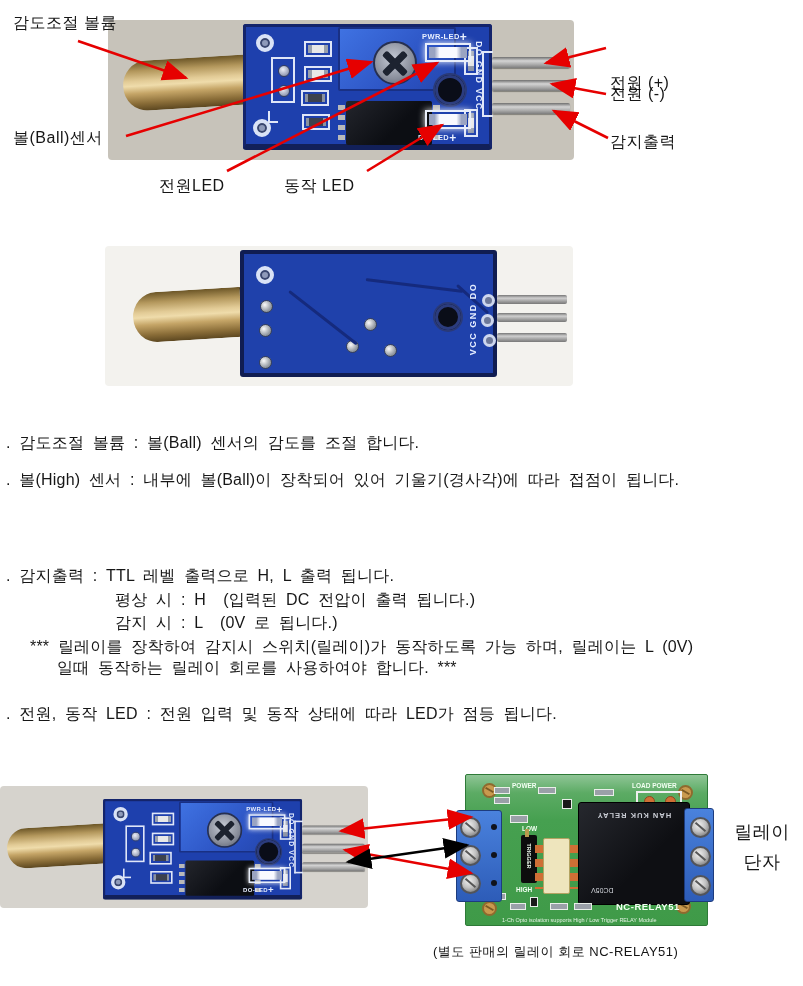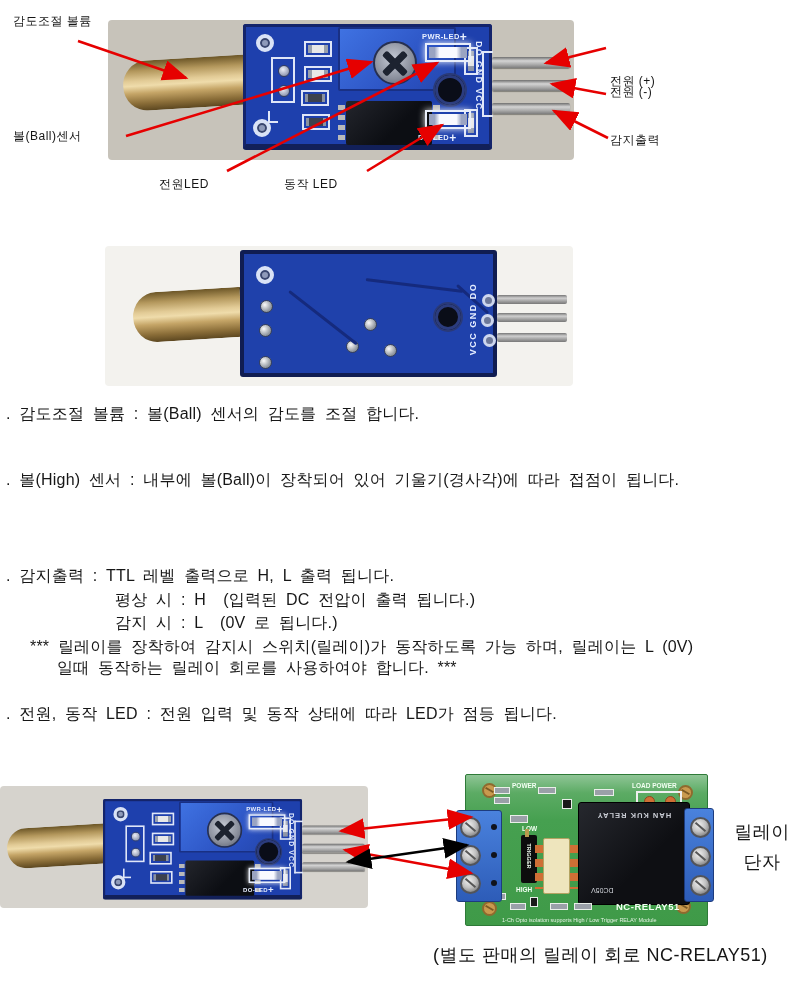--- a/index.html
+++ b/index.html
@@ -8,21 +8,21 @@
     font-family: "Liberation Sans", "DejaVu Sans", sans-serif;
     color:#111;
   }
   #page {
     position:relative; width:803px; height:986px; background:#fff;
     overflow:hidden;
   }
 
   
   .callout {
-    position:absolute; font-size:12px; font-weight:500; color:#151515;
+    position:absolute; font-size:16px; font-weight:500; color:#151515;
     letter-spacing:0.5px; white-space:nowrap; z-index:6;
   }
 
   
   .desc {
     position:absolute; font-size:16px; font-weight:500; color:#161616;
     white-space:pre; word-spacing:4px; letter-spacing:0.2px; z-index:6;
   }
 
   
@@ -282,21 +282,21 @@
       <div class="vtext-back">VCC GND DO</div>
       <div class="sring" style="left:238px;top:40px;"></div>
       <div class="sring" style="left:237px;top:60px;"></div>
       <div class="sring" style="left:239px;top:80px;"></div>
     </div>
     <div class="pin-b" style="top:45px;"></div>
     <div class="pin-b" style="top:63px;"></div>
     <div class="pin-b" style="top:83px;"></div>
   </div>
 
-  <div class="desc" style="left:6px; top:404px;">. 감도조절 볼륨 : 볼(Ball) 센서의 감도를 조절 합니다.</div>
+  <div class="desc" style="left:6px; top:433px;">. 감도조절 볼륨 : 볼(Ball) 센서의 감도를 조절 합니다.</div>
   <div class="desc" style="left:6px; top:470px;">. 볼(High) 센서 : 내부에 볼(Ball)이 장착되어 있어 기울기(경사각)에 따라 접점이 됩니다.</div>
   <div class="desc" style="left:115px; top:590px;">평상 시 : H  (입력된 DC 전압이 출력 됩니다.)</div>
   <div class="desc" style="left:6px; top:566px;">. 감지출력 : TTL 레벨 출력으로 H, L 출력 됩니다.</div>
   <div class="desc" style="left:115px; top:613px;">감지 시 : L  (0V 로 됩니다.)</div>
   <div class="desc" style="left:30px; top:637px;">*** 릴레이를 장착하여 감지시 스위치(릴레이)가 동작하도록 가능 하며, 릴레이는 L (0V)</div>
   <div class="desc" style="left:57px; top:658px;">일때 동작하는 릴레이 회로를 사용하여야 합니다. ***</div>
   <div class="desc" style="left:6px; top:704px;">. 전원, 동작 LED : 전원 입력 및 동작 상태에 따라 LED가 점등 됩니다.</div>
 
   <div class="sensor sensor-small" style="left:7px; top:799px;">
     <div class="cyl"></div>
@@ -378,21 +378,21 @@
       <div class="term term-right">
         <div class="screw2" style="left:5px;top:8px;"></div>
         <div class="screw2" style="left:5px;top:37px;"></div>
         <div class="screw2" style="left:5px;top:66px;"></div>
       </div>
     </div>
   </div>
 
   <div class="callout" style="left:717px; top:820px; width:90px; text-align:center; font-size:18px;">릴레이</div>
   <div class="callout" style="left:717px; top:850px; width:90px; text-align:center; font-size:18px;">단자</div>
-  <div class="callout" style="left:433px; top:943px; font-size:18px;">(별도 판매의 릴레이 회로 NC-RELAY51)</div>
+  <div class="callout" style="left:433px; top:943px; font-size:13px;">(별도 판매의 릴레이 회로 NC-RELAY51)</div>
 
   <svg class="arrows" width="803" height="986" viewBox="0 0 803 986">
     <defs>
       <marker id="ar" markerWidth="11" markerHeight="9" refX="9" refY="4" orient="auto">
         <path d="M0,0 L10,4 L0,8 z" fill="#e60000"></path>
       </marker>
       <marker id="ars" markerWidth="11" markerHeight="9" refX="9" refY="4" orient="auto-start-reverse">
         <path d="M0,0 L10,4 L0,8 z" fill="#e60000"></path>
       </marker>
       <marker id="ab" markerWidth="11" markerHeight="9" refX="9" refY="4" orient="auto">

